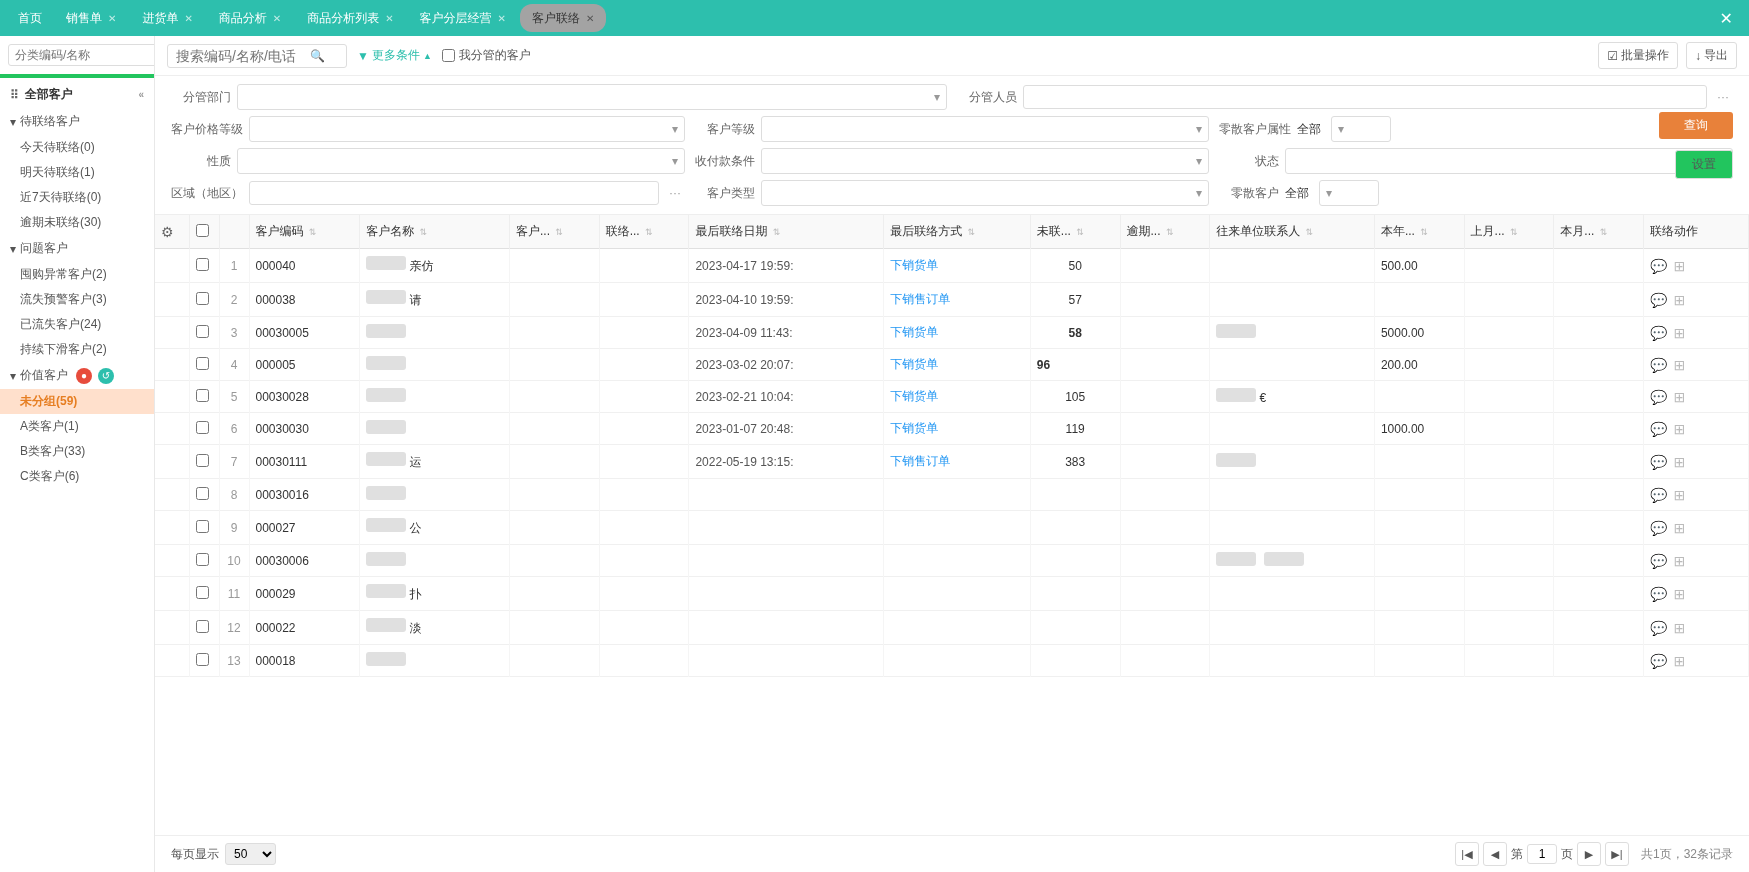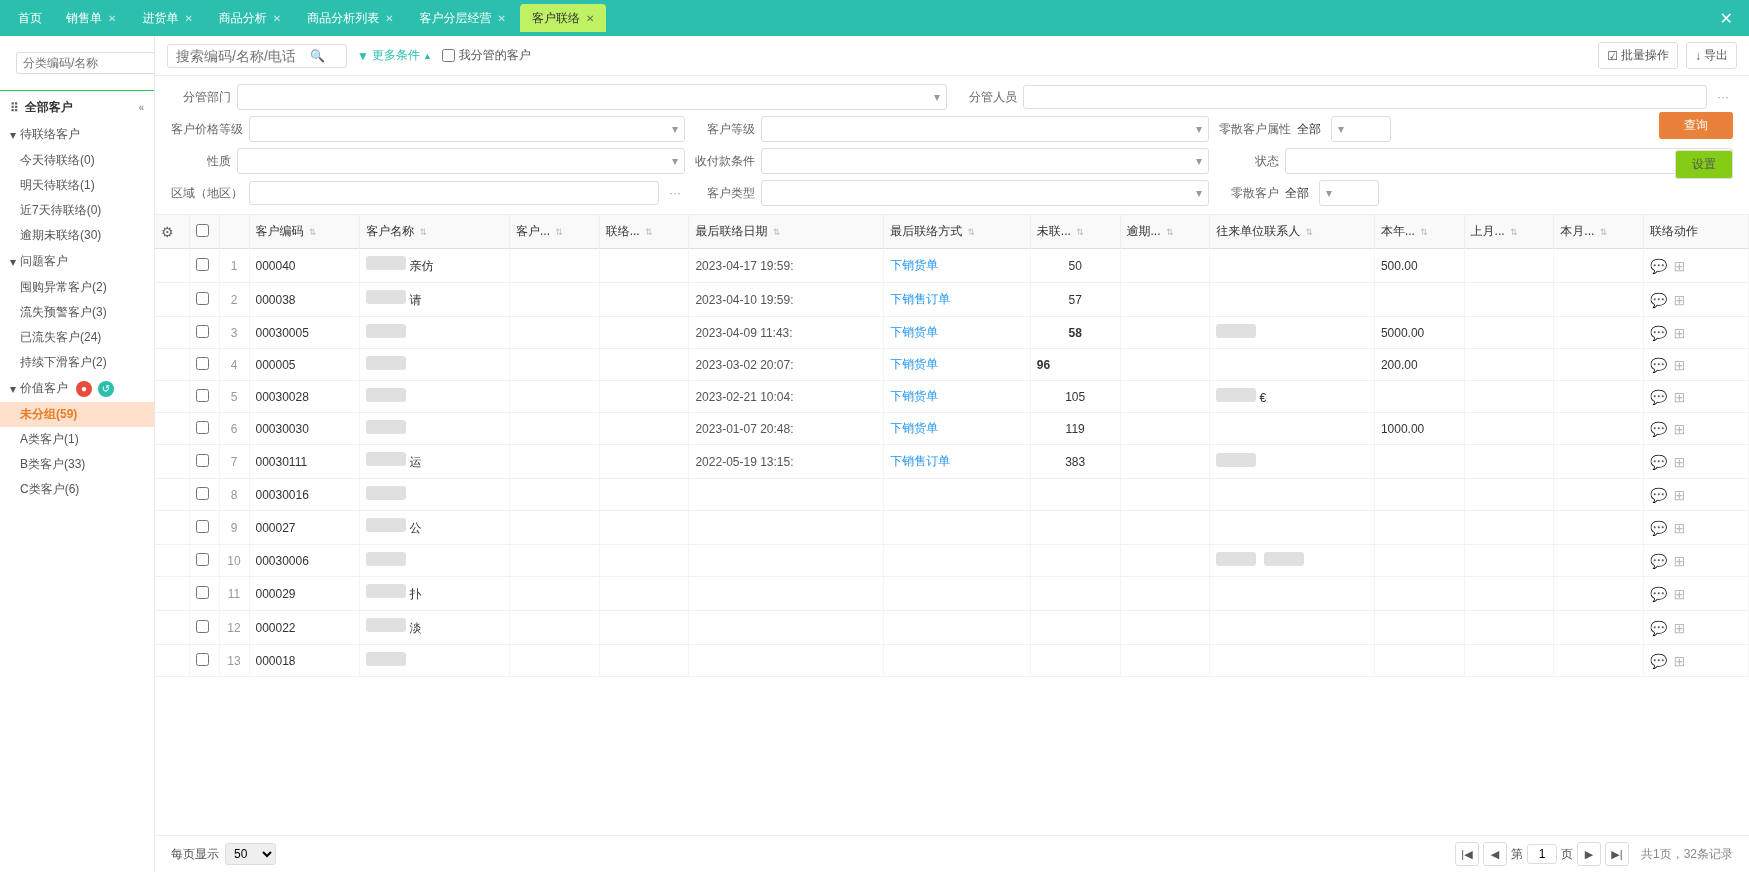--- a/index.html
+++ b/index.html
@@ -20,22 +20,23 @@
       padding: 0 12px;
       height: 28px;
       border-radius: 4px 4px 0 0;
       cursor: pointer;
       color: #fff;
       font-size: 13px;
       gap: 6px;
       white-space: nowrap;
     }
     .tab-item.active {
-      background: #bef264;
+      background: #a3a3a3;
       color: #333;
+      border-radius: 12px;
     }
     .tab-item .close-icon {
       font-size: 10px;
       opacity: 0.7;
       cursor: pointer;
     }
     .tab-home {
       background: none;
       color: #fff;
       font-size: 13px;
@@ -62,22 +63,22 @@
       min-width: 155px;
       background: #fff;
       border-right: 1px solid #e8e8e8;
       display: flex;
       flex-direction: column;
       overflow-y: auto;
     }
     .sidebar-search {
       display: flex;
       align-items: center;
-      padding: 16px;
-      border-bottom: 1px solid #22c55e;
+      padding: 8px;
+      border-bottom: 4px solid #22c55e;
       gap: 4px;
     }
     .sidebar-search input {
       border: 1px solid #ddd;
       border-radius: 3px;
       padding: 3px 6px;
       flex: 1;
       font-size: 12px;
       outline: none;
     }
@@ -192,21 +193,21 @@
     .btn-query {
       background: #e8813a;
       color: #fff;
       border: none;
       border-radius: 3px;
       padding: 5px 16px;
       cursor: pointer;
       font-size: 12px;
     }
     .btn-reset {
-      background: #84cc16;
+      background: #22c55e;
       color: #555;
       border: 1px solid #ddd;
       border-radius: 3px;
       padding: 5px 16px;
       cursor: pointer;
       font-size: 12px;
       margin-left: 16px;
     }
 
     

